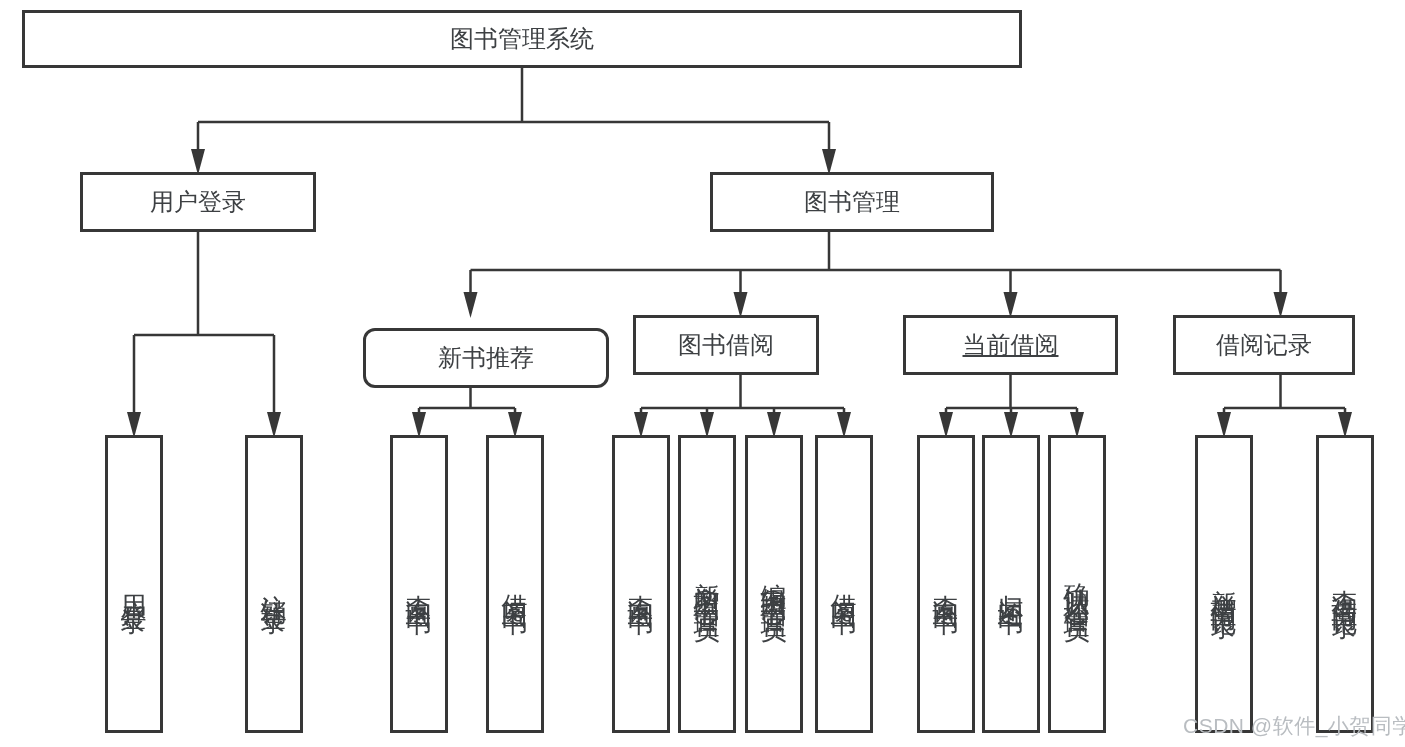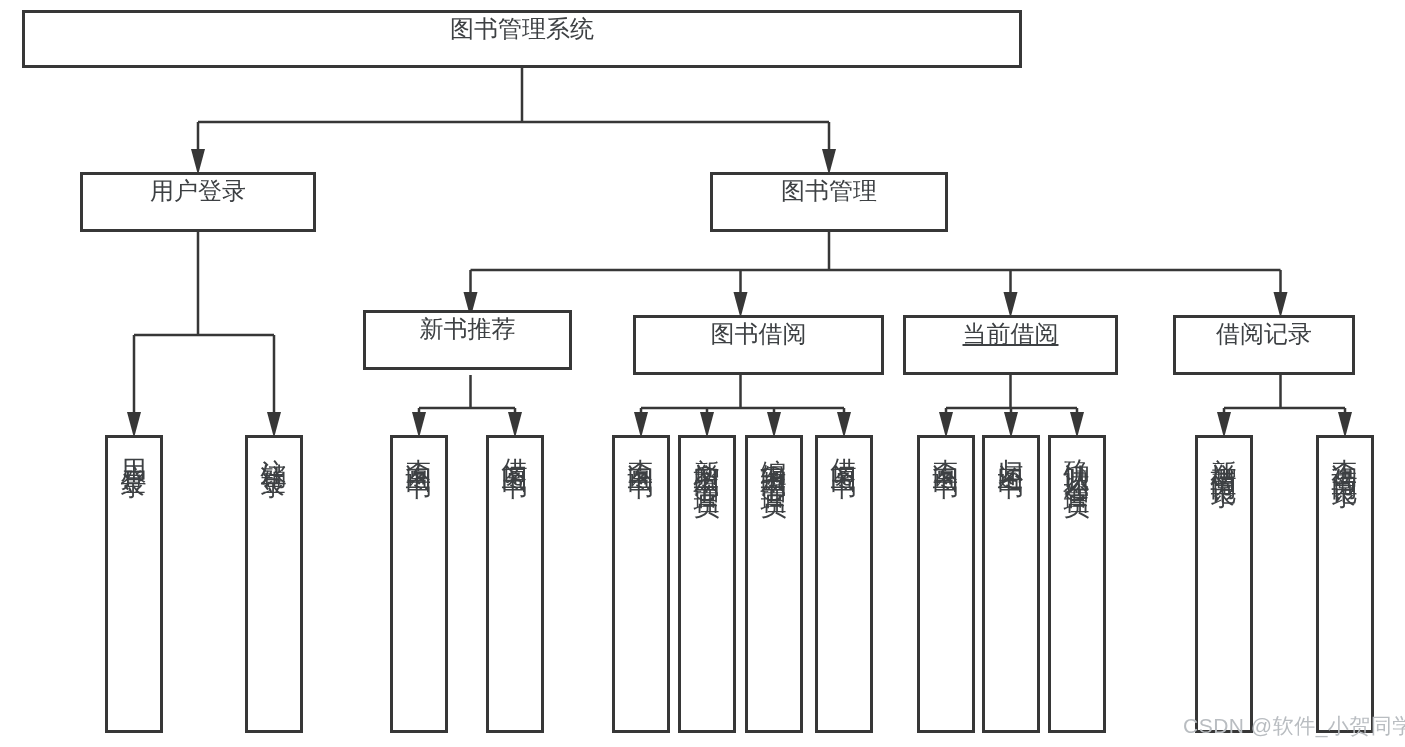--- a/index.html
+++ b/index.html
@@ -4,21 +4,21 @@
 <style>
   html,body{margin:0;padding:0;}
   body{
     width:1405px;height:747px;position:relative;background:#ffffff;
     font-family:"Liberation Sans","DejaVu Sans",sans-serif;overflow:hidden;
   }
   .connectors{position:absolute;left:0;top:0;width:1405px;height:747px;}
   .node{
     position:absolute;box-sizing:border-box;
     border:3px solid #373737;background:#ffffff;
-    display:flex;justify-content:center;
+    display:flex;align-items:center;justify-content:center;
     color:#3d4043;font-size:24px;z-index:2;
   }
   .node.leaf{width:58px;height:298px;font-size:26px;}
   .node.leaf .vtext{
     writing-mode:vertical-rl;text-orientation:mixed;
     letter-spacing:5px;line-height:1;white-space:nowrap;
   }
   .watermark{
     position:absolute;left:1183px;top:712px;z-index:6;
     font-size:21px;color:#b9bdc1;letter-spacing:.5px;white-space:nowrap;
@@ -58,28 +58,28 @@
   </g>
 </svg>
 
 <div class="node" style="left:22px;top:10px;width:1000px;height:58px;">
   <span>图书管理系统</span>
 </div>
 
 <div class="node" style="left:80px;top:172px;width:236px;height:60px;">
   <span>用户登录</span>
 </div>
-<div class="node" style="left:710px;top:172px;width:238px;height:60px;">
+<div class="node" style="left:710px;top:172px;width:284px;height:60px;">
   <span>图书管理</span>
 </div>
 
-<div class="node" style="left:363px;top:310px;width:209px;height:60px;">
+<div class="node" style="left:363px;top:328px;width:246px;height:60px;border-radius:12px;">
   <span>新书推荐</span>
 </div>
-<div class="node" style="left:633px;top:315px;width:251px;height:60px;">
+<div class="node" style="left:633px;top:315px;width:186px;height:60px;">
   <span>图书借阅</span>
 </div>
 <div class="node" style="left:903px;top:315px;width:215px;height:60px;text-decoration:underline;">
   <span>当前借阅</span>
 </div>
 <div class="node" style="left:1173px;top:315px;width:182px;height:60px;">
   <span>借阅记录</span>
 </div>
 
 <div class="node leaf" style="left:105px;top:435px;">

